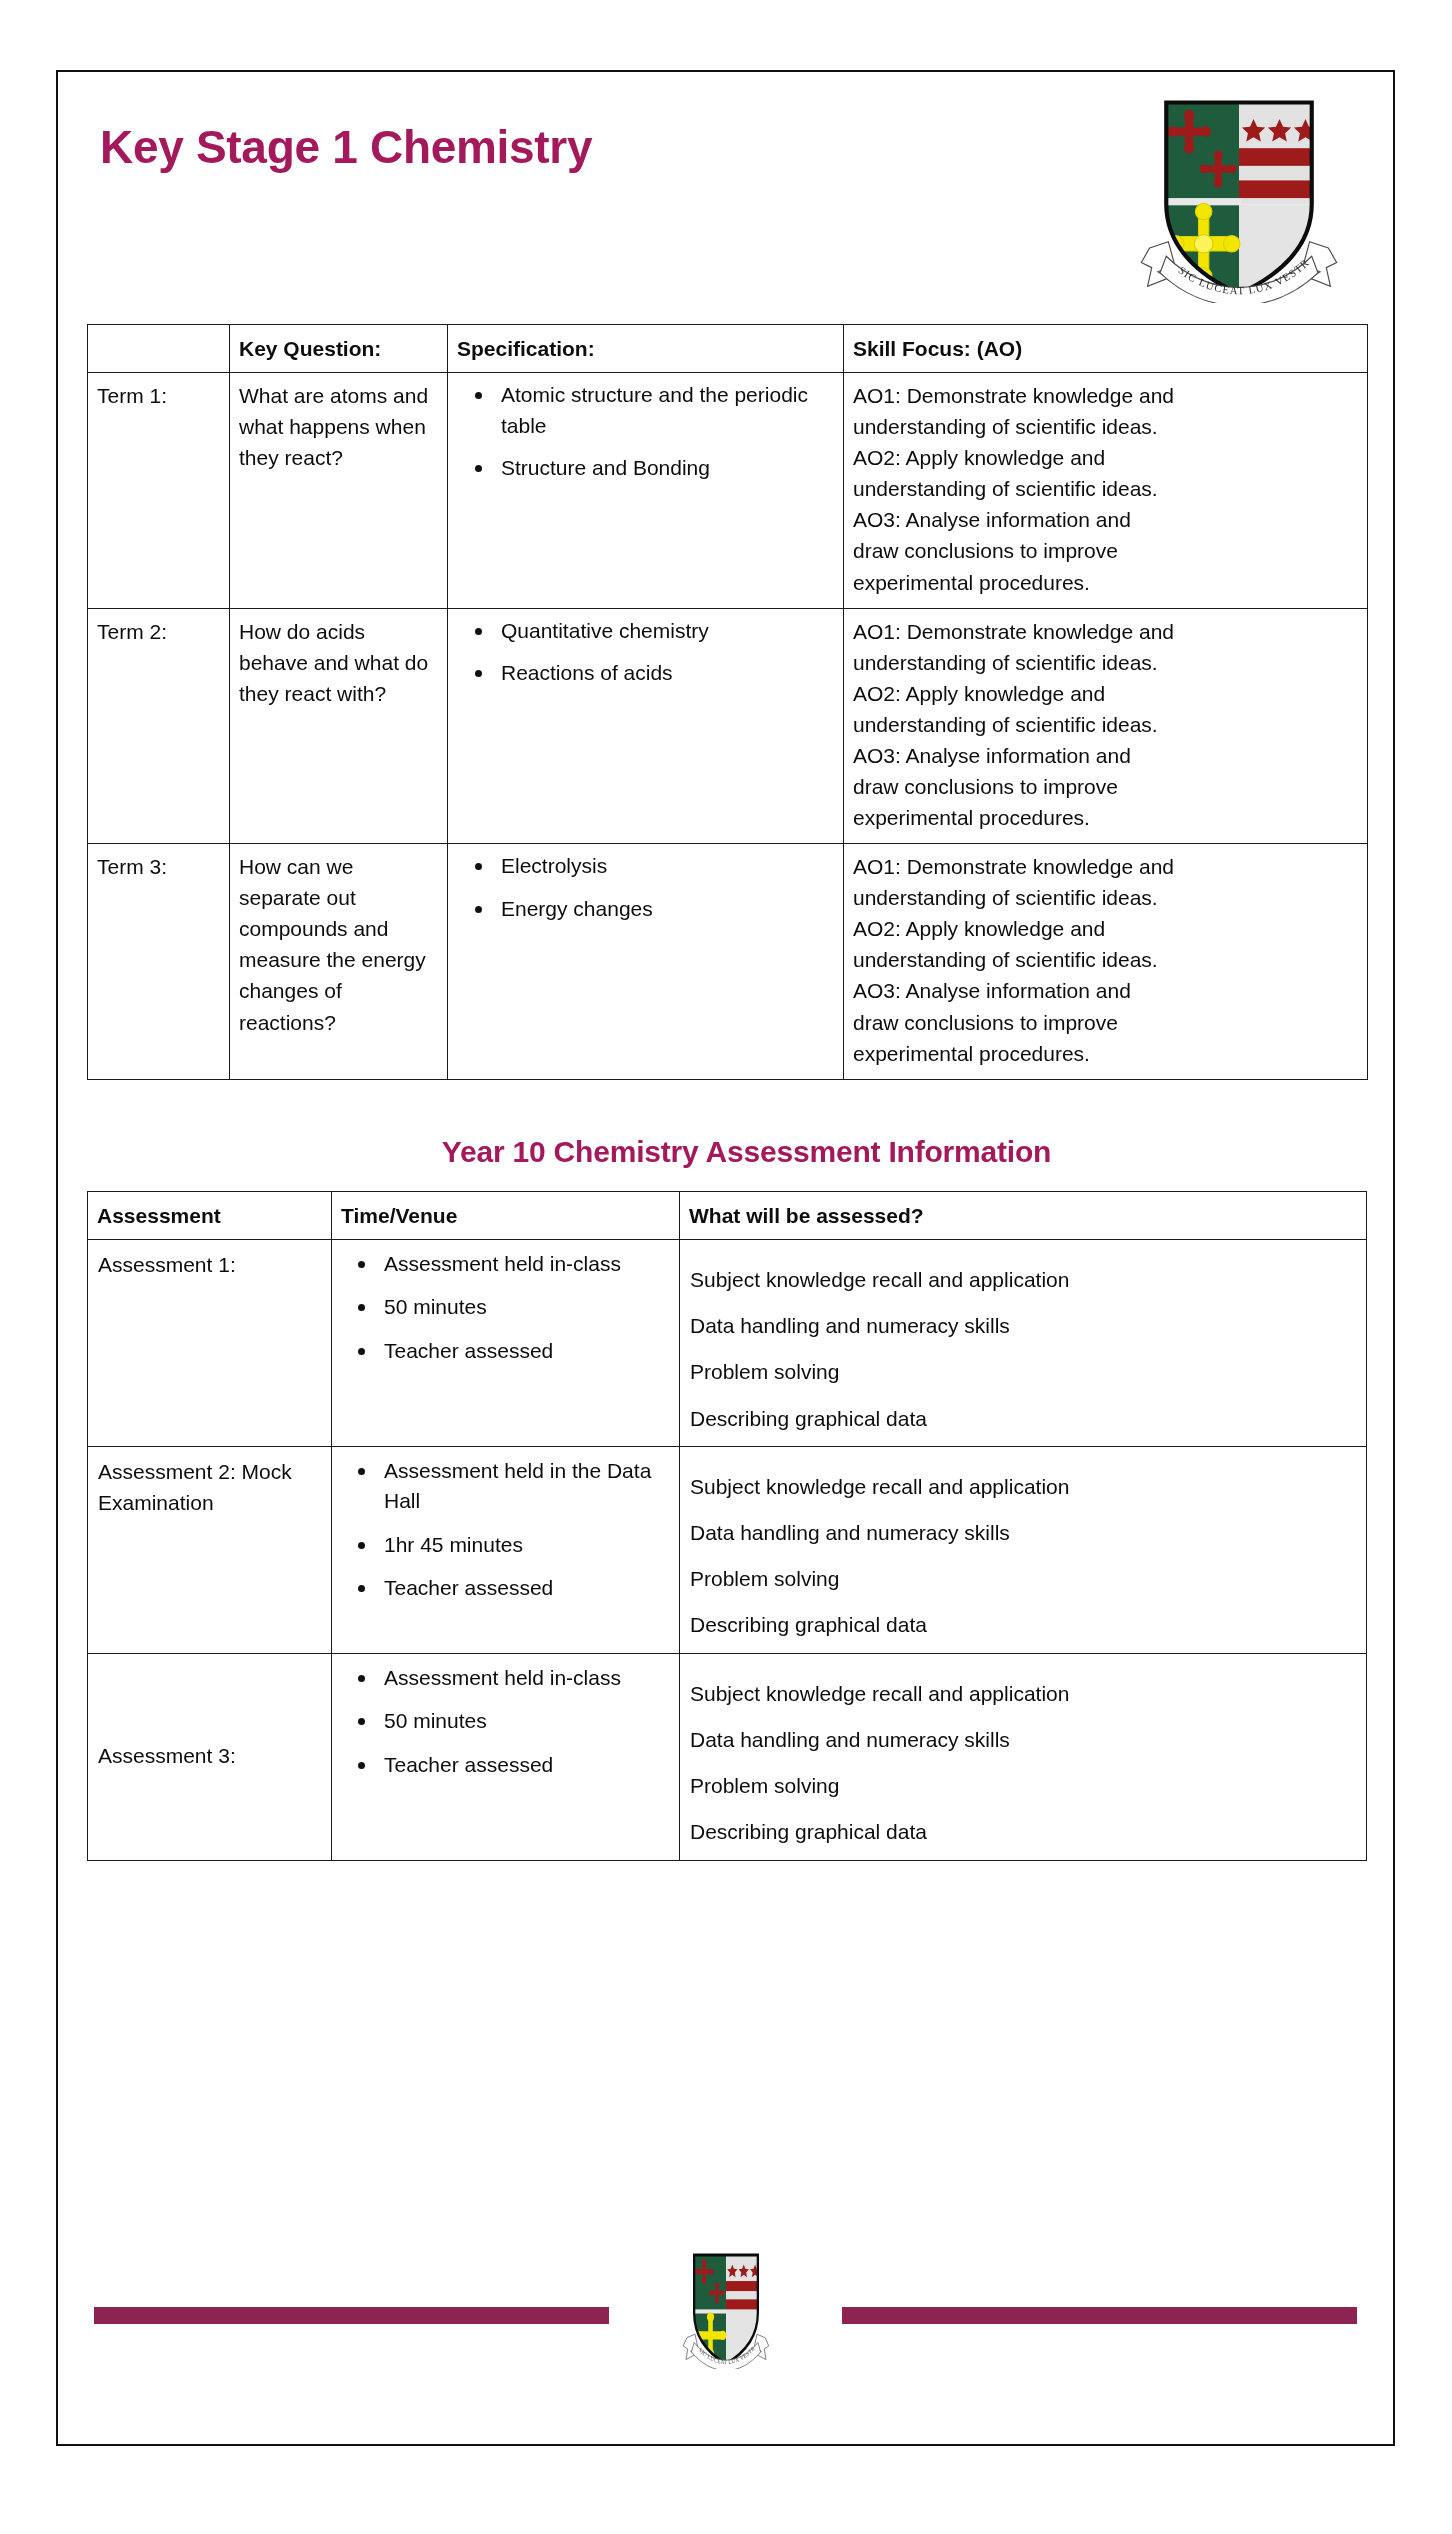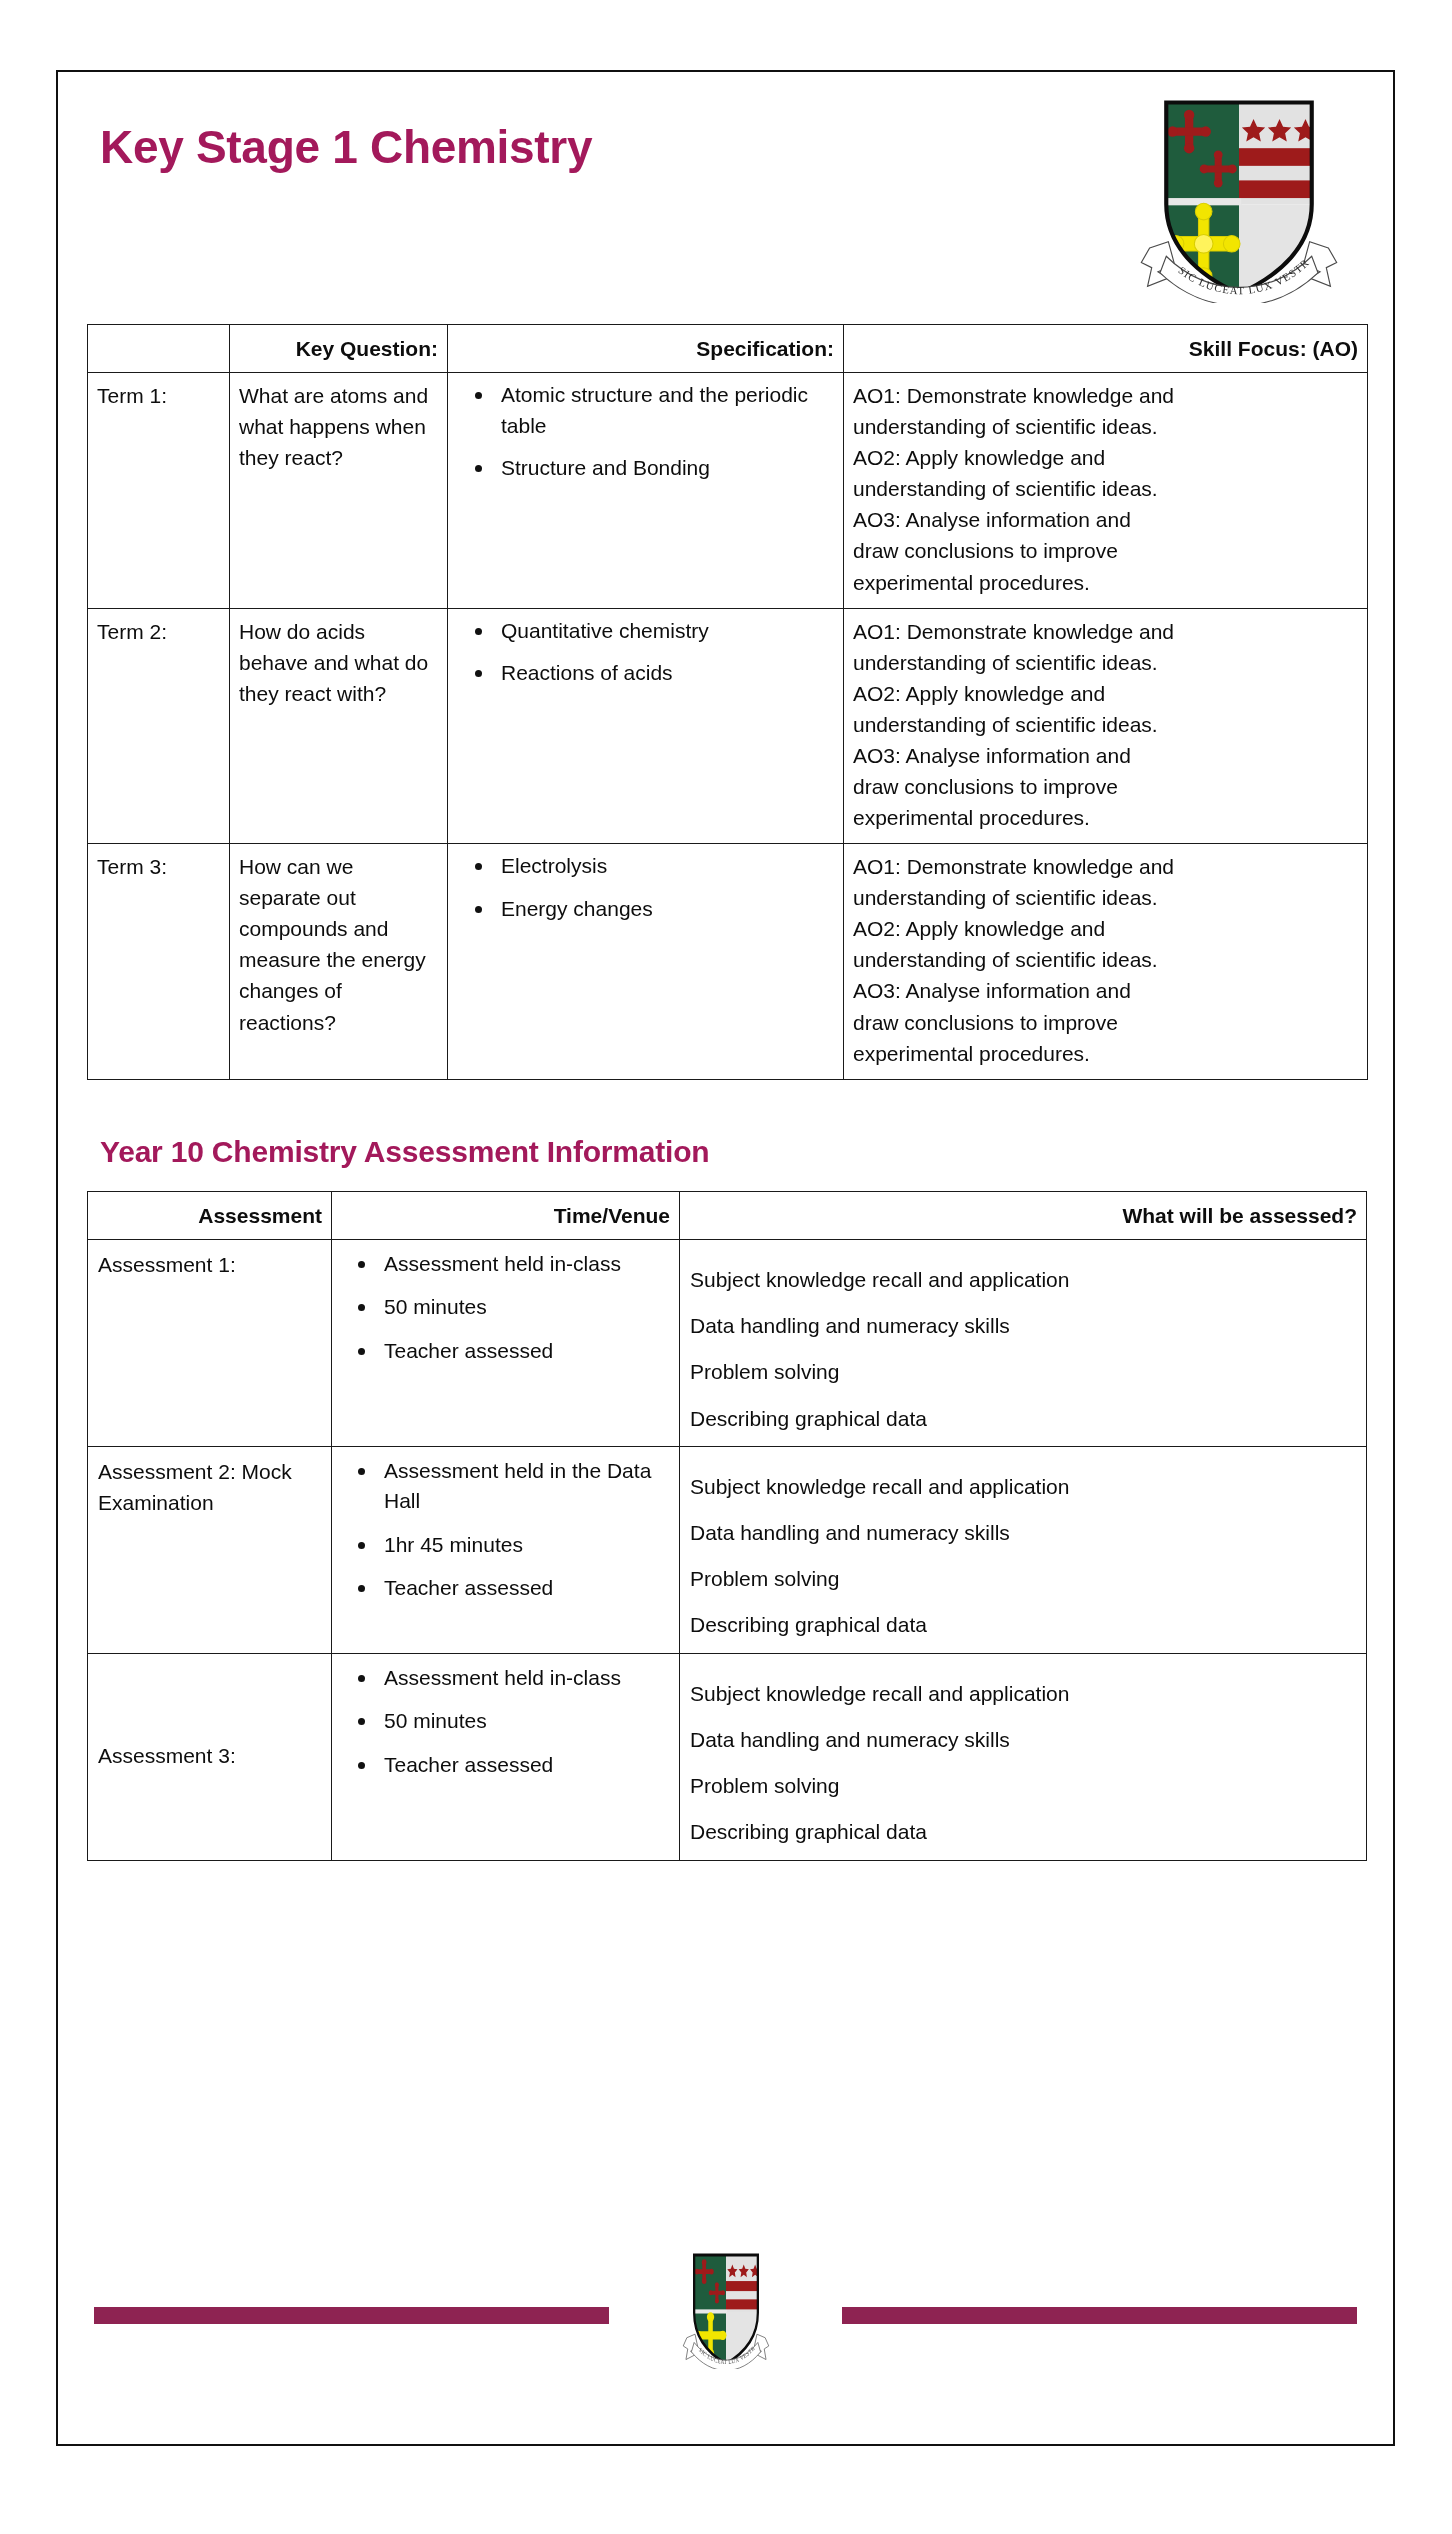--- a/index.html
+++ b/index.html
@@ -70,21 +70,21 @@
   }
   .tbl td, .tbl th {
     border: 1.3px solid #1a1a1a;
     vertical-align: top;
     padding: 7px 9px 10px 9px;
     line-height: 1.48;
     font-weight: normal;
     text-align: left;
   }
   .tbl th {
-    text-align: right;
+    text-align: left;
     font-weight: bold;
     padding-top: 8px;
     padding-bottom: 8px;
     margin-top: 32px;
   }
   .tbl .thead-blank { border-right: 1.3px solid #1a1a1a; }
 
   
   table.curriculum { margin-top: 14px; }
   table.curriculum col.c1 { width: 142px; }
@@ -120,20 +120,21 @@
   .ao-block p { margin: 0; line-height: 1.48; }
 
   
   .section-head {
     margin: 55px 0 0 0;
     padding-left: 42px;
     font-size: 30px;
     font-weight: bold;
     color: #A3195B;
     letter-spacing: -0.2px;
+    text-align: center;
   }
 
   table.assessment { margin-top: 22px; }
   table.assessment col.a1 { width: 244px; }
   table.assessment col.a2 { width: 348px; }
   table.assessment col.a3 { width: 687px; }
 
   table.assessment td { padding: 9px 10px 12px 10px; }
   table.assessment td.name-cell { vertical-align: top; }
   table.assessment td.name-cell.mid { vertical-align: middle; }

